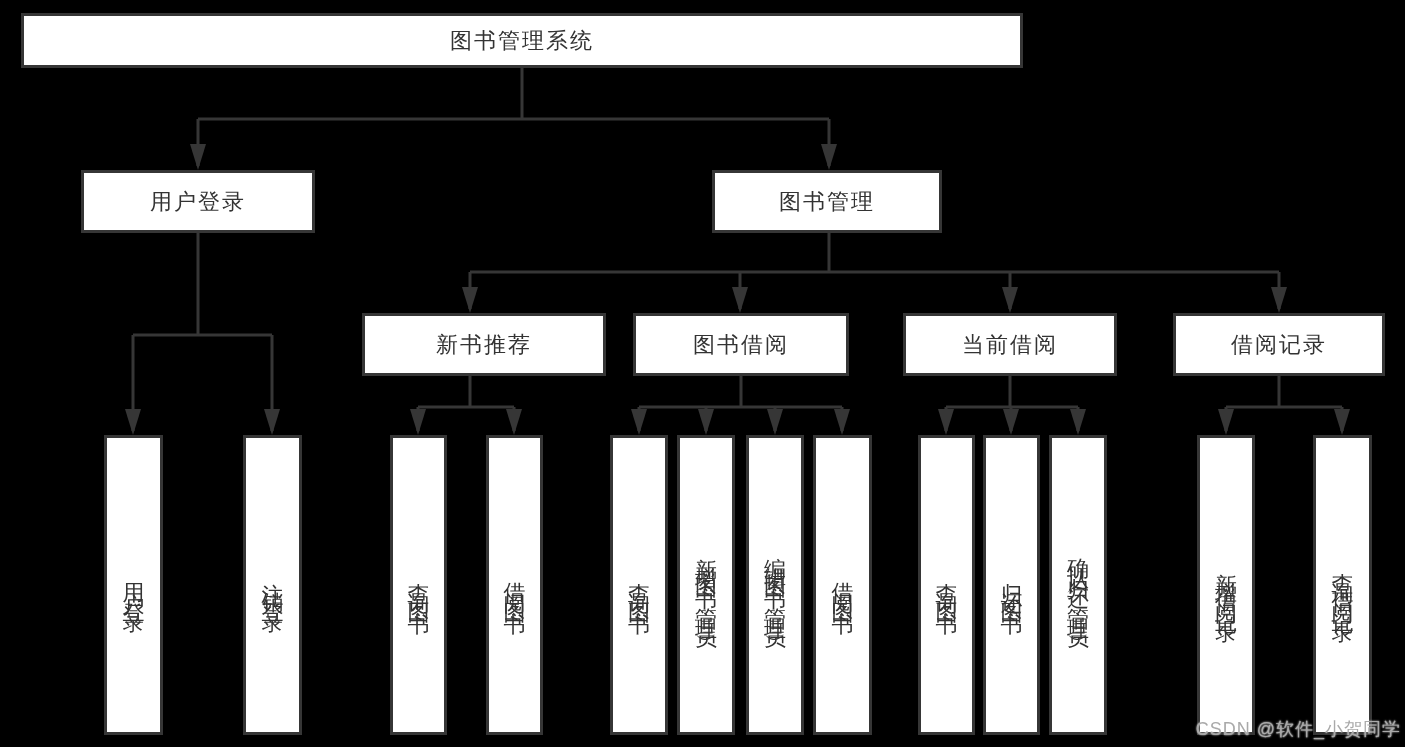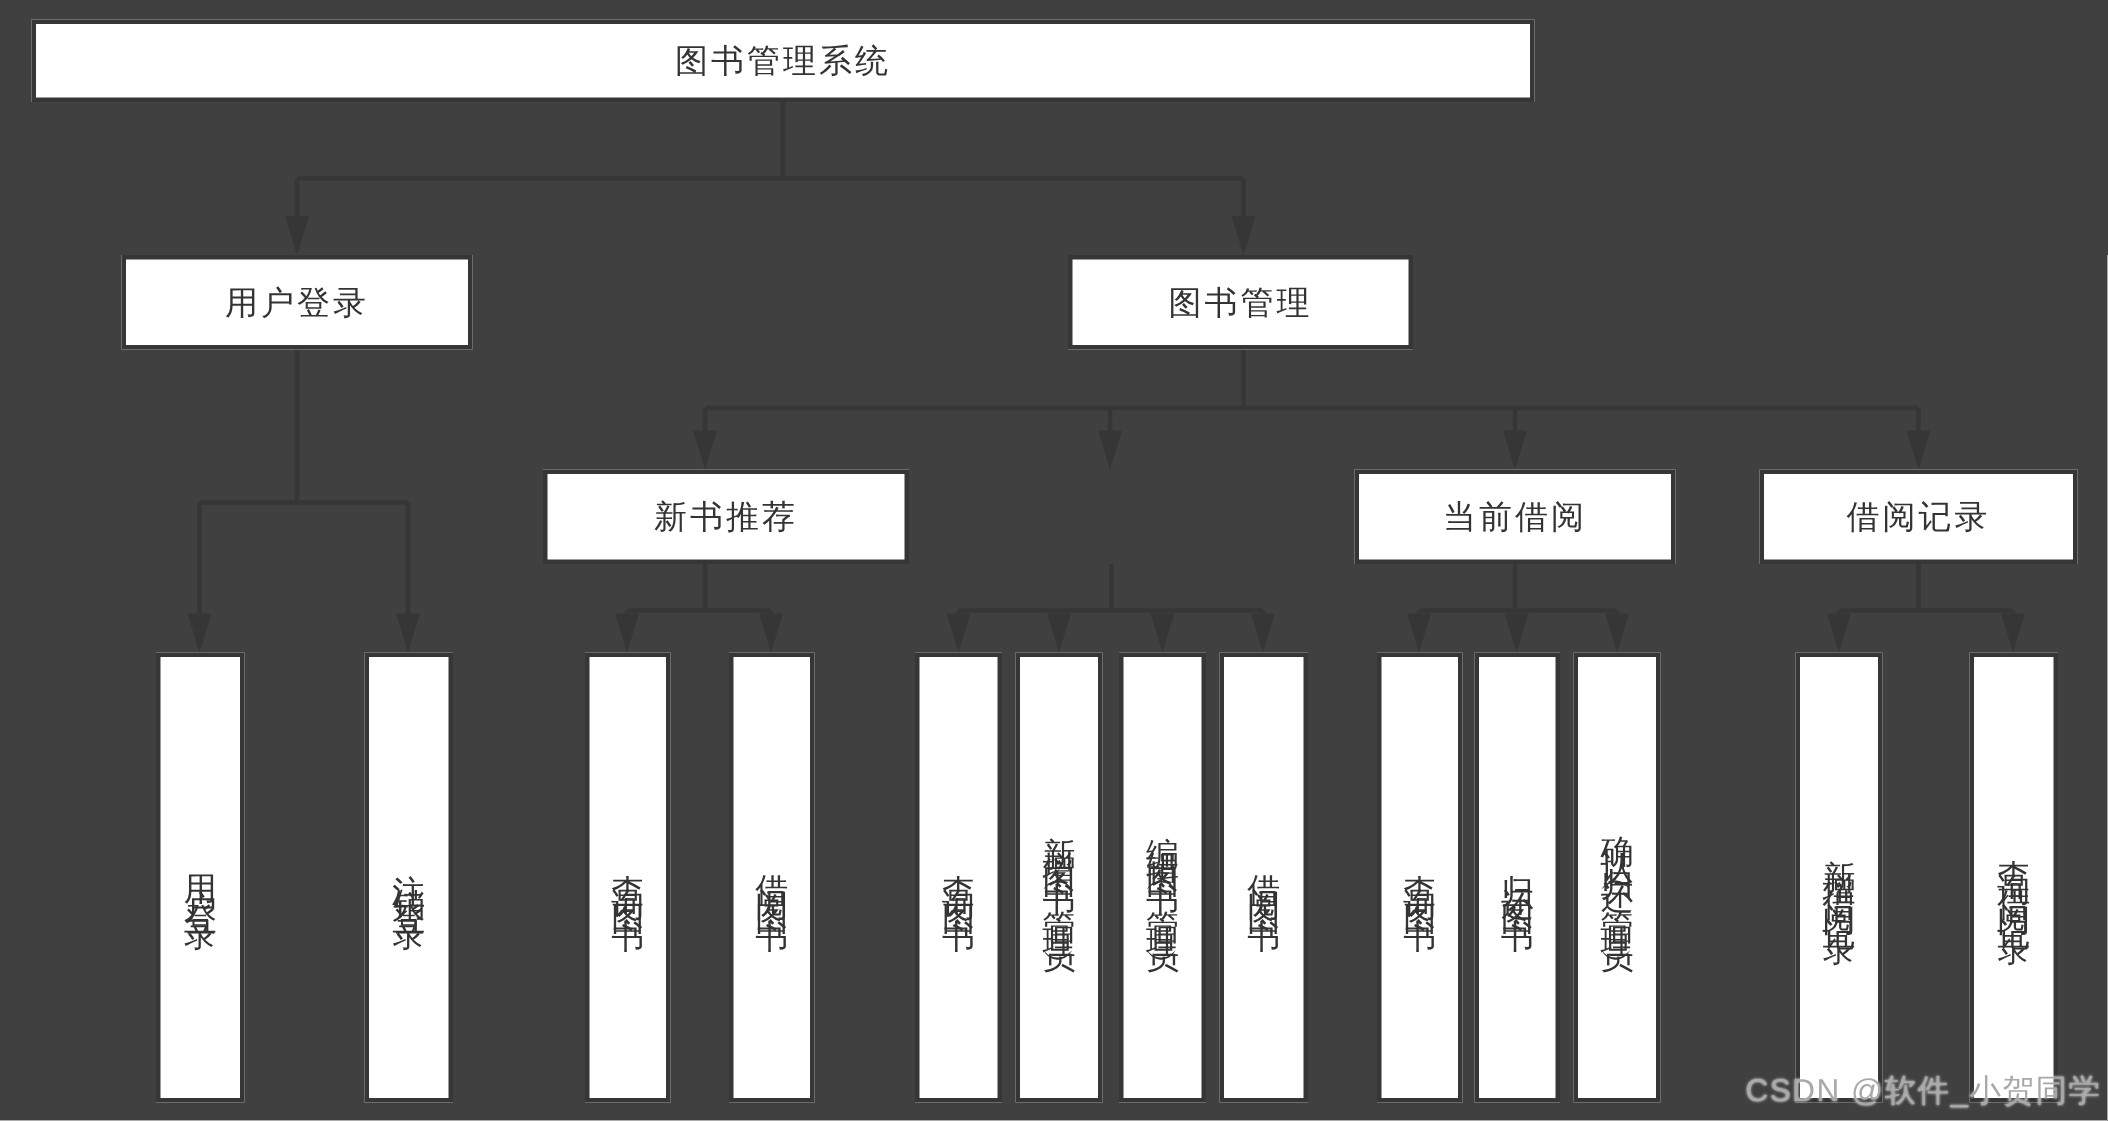--- a/index.html
+++ b/index.html
@@ -1,32 +1,32 @@
 <!DOCTYPE html>
 <html><head>
 <meta charset="utf-8">
 <style>
   html,body{margin:0;padding:0;background:#ffffff;}
   .stage{
-    position:relative;width:1405px;height:747px;background:#404040;
+    position:relative;width:1405px;height:747px;background:#000000;
     font-family:"Liberation Sans","DejaVu Sans",sans-serif;overflow:hidden;
   }
   .links{position:absolute;left:0;top:0;}
   .node{
     position:absolute;box-sizing:border-box;
     border:3px solid #363636;background:#ffffff;color:#333333;
     display:flex;align-items:center;justify-content:center;
   }
   .node.h .lbl{font-size:22px;letter-spacing:2px;white-space:nowrap;}
   .node.v .lbl{
     writing-mode:vertical-rl;font-size:22px;letter-spacing:10px;line-height:1;
   }
   .watermark{
     position:absolute;right:4px;bottom:6px;
-    font-size:21px;color:#a9a9a9;letter-spacing:1px;
+    font-size:18px;color:#a9a9a9;letter-spacing:1px;
     text-shadow:0 0 2px #ffffff;white-space:nowrap;
   }
 </style>
 </head>
 <body>
 
 <div class="stage">
 
   <svg class="links" width="1405" height="747" viewBox="0 0 1405 747">
     <g stroke="#363636" stroke-width="3" fill="none">
@@ -67,20 +67,23 @@
 
   <div class="node h" style="left:81px;top:170px;width:234px;height:63px">
     <span class="lbl">用户登录</span>
   </div>
   <div class="node h" style="left:712px;top:170px;width:230px;height:63px">
     <span class="lbl">图书管理</span>
   </div>
 
   <div class="node h" style="left:362px;top:313px;width:244px;height:63px">
     <span class="lbl">新书推荐</span>
+  </div>
+  <div class="node h" style="left:633px;top:313px;width:216px;height:63px">
+    <span class="lbl">图书借阅</span>
   </div>
   <div class="node h" style="left:1173px;top:313px;width:212px;height:63px">
     <span class="lbl">借阅记录</span>
   </div>
   <div class="node h" style="left:903px;top:313px;width:214px;height:63px">
     <span class="lbl">当前借阅</span>
   </div>
 
   <div class="node v" style="left:104px;top:435px;width:59px;height:300px">
     <span class="lbl">用户登录</span>

